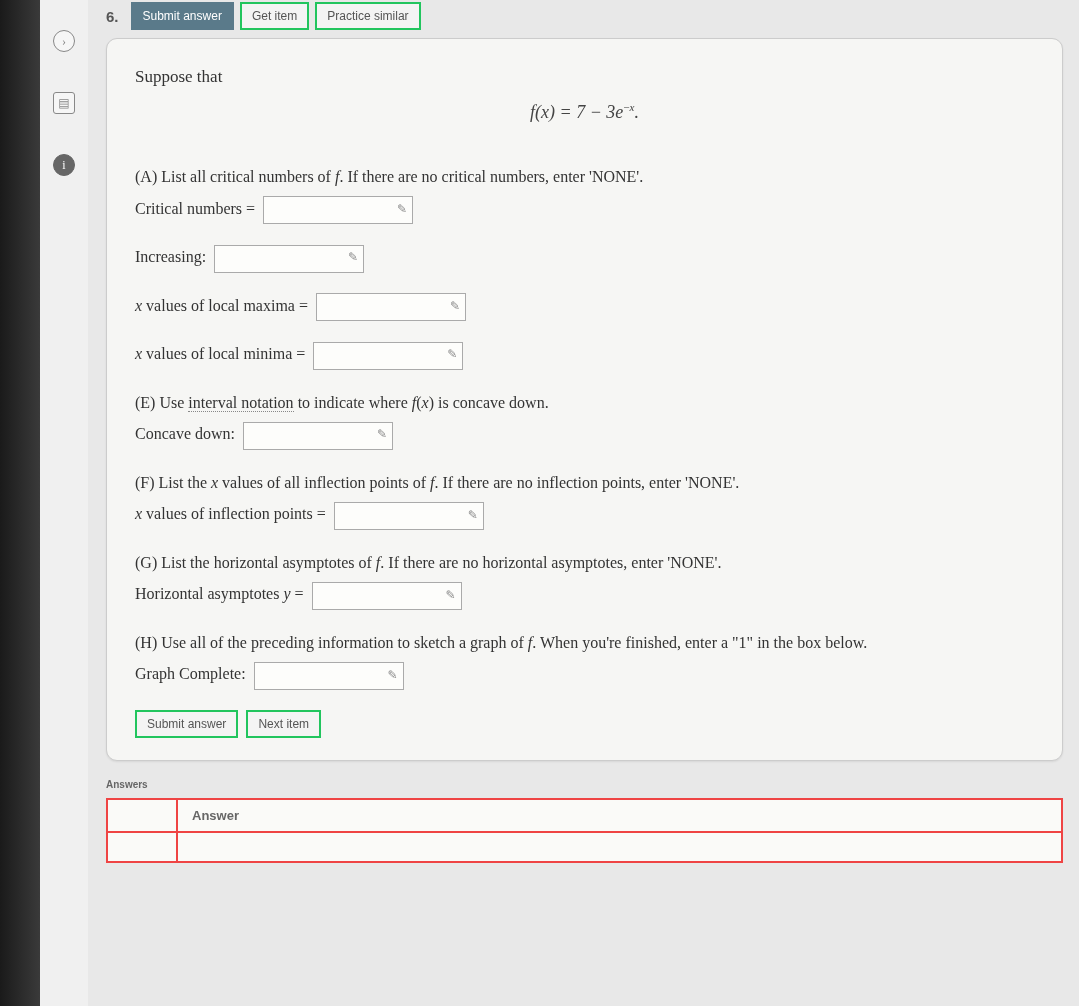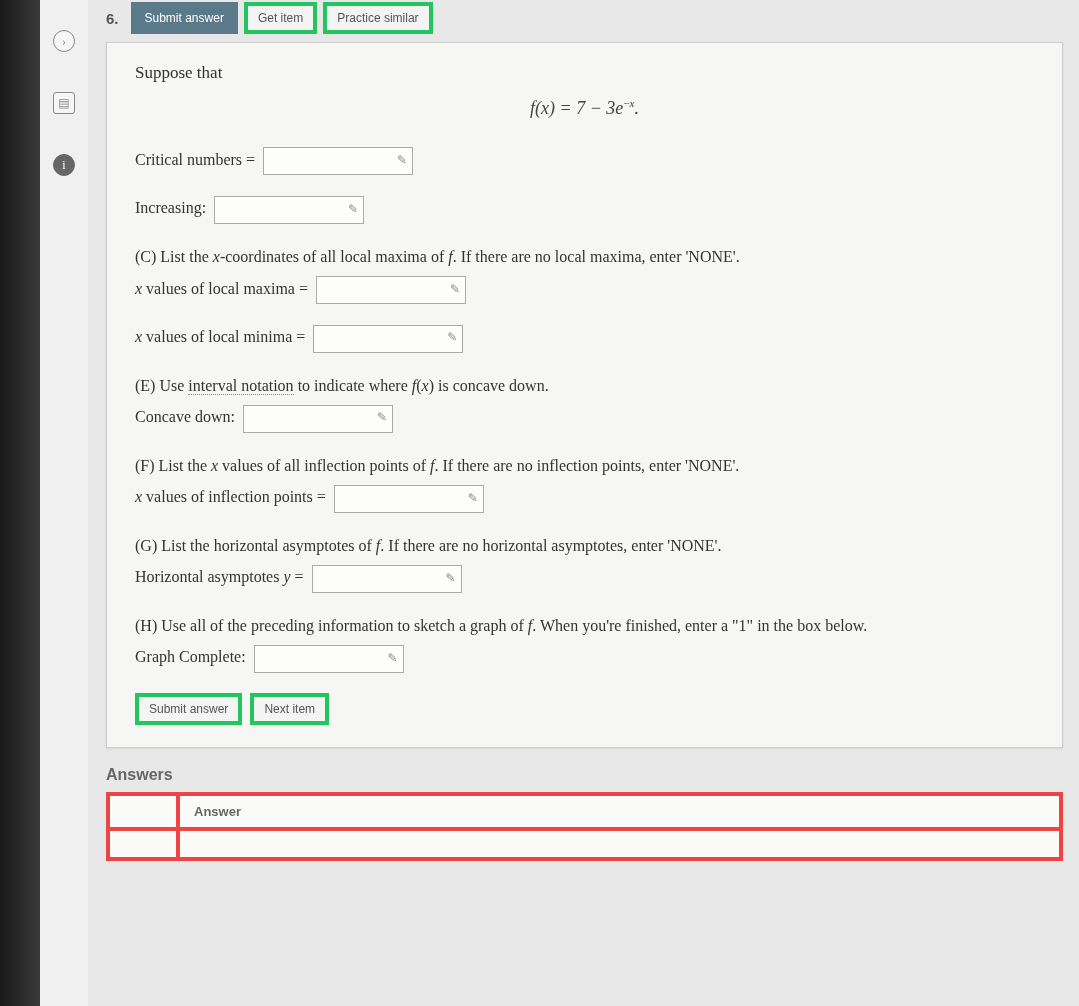--- a/index.html
+++ b/index.html
@@ -63,46 +63,46 @@
       font-family: Arial, sans-serif;
       font-weight: bold;
       color: #555;
       font-size: 15px;
       margin-right: 6px;
     }
     .btn {
       font-family: Arial, sans-serif;
       font-size: 12px;
       padding: 5px 10px;
-      border: 4px solid #22c55e;
+      border: 2px solid #22c55e;
       background: #f4f4f4;
       color: #555;
       cursor: pointer;
     }
     .btn.primary {
       background: #5a7a8a;
       color: #fff;
       border-color: #5a7a8a;
     }
     .panel {
       margin: 8px 6px 18px 18px;
       background: #f6f6f4;
       border: 1px solid #ccc;
-      border-radius: 0;
-      padding: 20px 28px 22px 28px;
+      border-radius: 11px;
+      padding: 28px 28px 22px 28px;
       box-shadow: 0 1px 2px rgba(0,0,0,0.08);
     }
     .intro { font-size: 17px; color: #333; margin-bottom: 14px; }
     .formula {
       text-align: center;
       font-family: 'Times New Roman', serif;
       font-style: italic;
       font-size: 18px;
       color: #444;
-      margin: 6px 0 28px 0;
+      margin: 6px 0 41px 0;
     }
     .formula .sup { font-size: 11px; vertical-align: super; font-style: normal;}
     .part { margin-bottom: 20px; font-size: 16px; color: #333; line-height: 1.6; }
     .part .prompt { margin-bottom: 6px; }
     .inline-label { display: inline; }
     .answer-input {
       display: inline-block;
       width: 150px;
       height: 28px;
       border: 1px solid #aaa;
@@ -124,30 +124,30 @@
     .underline { border-bottom: 1px dotted #888; }
     .mathvar { font-style: italic; font-family: 'Times New Roman', serif; }
     .bottom-btns { margin-top: 18px; display:flex; gap:8px; }
     .answers-section {
       margin: 0 6px 0 18px;
     }
     .answers-title {
       font-family: Arial, sans-serif;
       font-weight: bold;
       color: #666;
-      font-size: 16px;
+      font-size: 10px;
       margin-bottom: 8px;
     }
     .answers-table {
       border-collapse: collapse;
       width: 100%;
       background: #fafaf8;
     }
     .answers-table th, .answers-table td {
-      border: 4px solid #ef4444;
+      border: 2px solid #ef4444;
       padding: 8px 14px;
       font-family: Arial, sans-serif;
       font-size: 13px;
       color: #666;
       text-align: left;
       height: 30px;
     }
     .answers-table th:first-child, .answers-table td:first-child { width: 70px; }
   </style>
 </head>
@@ -170,31 +170,31 @@
     <button class="btn">Practice similar</button>
   </div>
 
   <div class="panel">
     <div class="intro">Suppose that</div>
     <div class="formula">
       <span class="mathvar">f</span>(<span class="mathvar">x</span>) = 7 − 3<span class="mathvar">e</span><span class="sup">−<span class="mathvar">x</span></span>.
     </div>
 
     <div class="part">
+      <div class="prompt">(A) List all critical numbers of <span class="mathvar">f</span>. If there are no critical numbers, enter 'NONE'.</div>
       <span class="inline-label">Critical numbers =</span>
       <span class="input-wrap"><input class="answer-input" style=""><span class="input-icon">✎</span></span>
     </div>
 
     <div class="part">
       <span class="inline-label">Increasing:</span>
       <span class="input-wrap"><input class="answer-input" style=""><span class="input-icon">✎</span></span>
     </div>
 
     <div class="part">
-      <div class="prompt">(C) List the <span class="mathvar">x</span>-coordinates of all local maxima of <span class="mathvar">f</span>. If there are no local maxima, enter 'NONE'.</div>
       <span class="inline-label"><span class="mathvar">x</span> values of local maxima =</span>
       <span class="input-wrap"><input class="answer-input" style=""><span class="input-icon">✎</span></span>
     </div>
 
     <div class="part">
       <span class="inline-label"><span class="mathvar">x</span> values of local minima =</span>
       <span class="input-wrap"><input class="answer-input" style=""><span class="input-icon">✎</span></span>
     </div>
 
     <div class="part">

